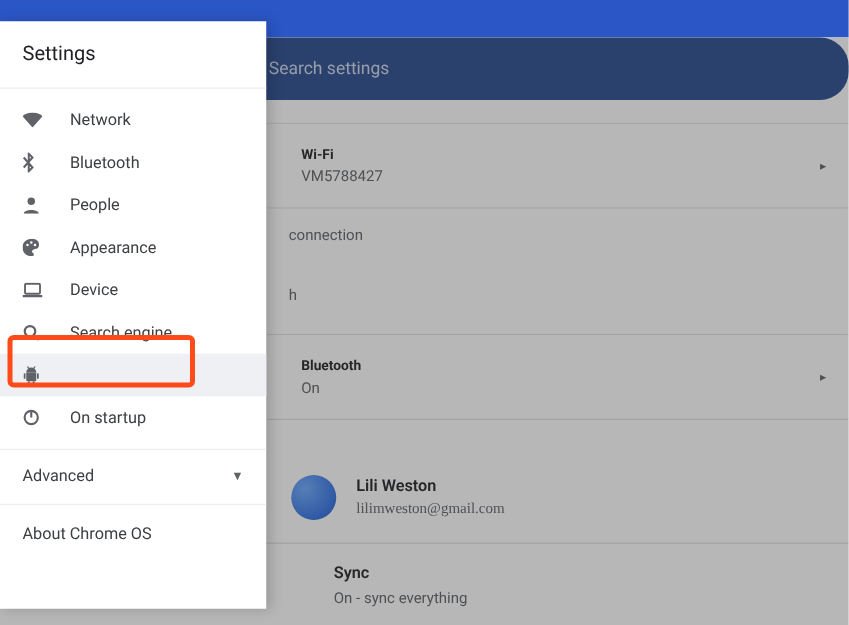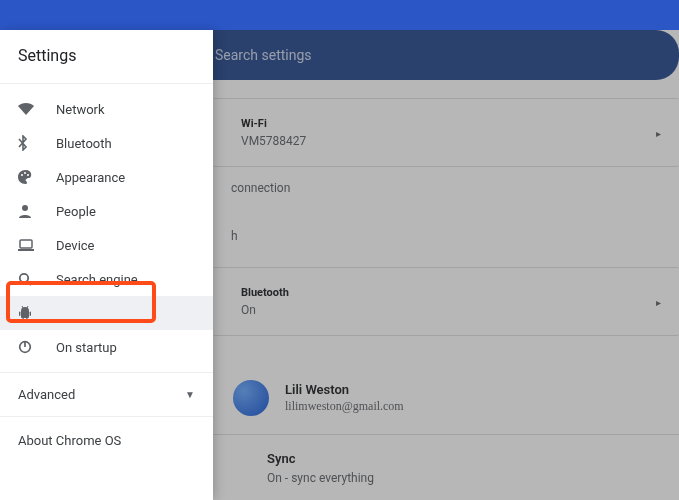--- a/index.html
+++ b/index.html
@@ -98,21 +98,21 @@
   .scrim {
     position: absolute;
     left: 0; top: 30px; right: 0; height: 470px;
     background: rgba(50,50,50,0.35);
     pointer-events: none;
   }
 
   
   .sidebar {
     position: absolute;
-    left: 0; top: 30px;
+    left: 0; top: 17px;
     width: 213px;
     height: 470px;
     background: #fff;
     box-shadow: 3px 0 10px rgba(0,0,0,0.18);
   }
   .sidebar-title {
     font-size: 16px;
     padding: 16px 18px 18px 18px;
     border-bottom: 1px solid #eeeeee;
   }
@@ -231,38 +231,38 @@
       <span class="icon">
         <svg width="10" height="16" viewBox="0 0 10 16">
             <path fill="none" stroke="#5f6368" stroke-width="1.6" d="M1 4 L8 12 L5 15 V1 L8 4 L1 12"></path>
           </svg>
       </span>
       <span>Bluetooth</span>
     </div>
 
     <div class="nav-item">
       <span class="icon">
+        <svg width="14" height="14" viewBox="0 0 14 14">
+            <circle cx="7" cy="4" r="3" fill="#5f6368"></circle>
+            <path d="M1 14 C1 10 13 10 13 14 Z" fill="#5f6368"></path>
+          </svg>
+      </span>
+      <span>People</span>
+    </div>
+
+    <div class="nav-item">
+      <span class="icon">
         <svg width="15" height="14" viewBox="0 0 15 14">
             <path d="M7.5 0 C3 0 0 3 0 7 s3 7 7.5 7 c2 0 2-2 .5-3 s1-3 3-3 C14 8 15 0 7.5 0z" fill="#5f6368"></path>
             <circle cx="4" cy="5" r="1" fill="#fff"></circle>
             <circle cx="7" cy="3" r="1" fill="#fff"></circle>
             <circle cx="10" cy="5" r="1" fill="#fff"></circle>
           </svg>
       </span>
       <span>Appearance</span>
-    </div>
-
-    <div class="nav-item">
-      <span class="icon">
-        <svg width="14" height="14" viewBox="0 0 14 14">
-            <circle cx="7" cy="4" r="3" fill="#5f6368"></circle>
-            <path d="M1 14 C1 10 13 10 13 14 Z" fill="#5f6368"></path>
-          </svg>
-      </span>
-      <span>People</span>
     </div>
 
     <div class="nav-item">
       <span class="icon">
         <svg width="16" height="12" viewBox="0 0 16 12">
             <rect x="2" y="1" width="12" height="8" rx="1" fill="none" stroke="#5f6368" stroke-width="1.5"></rect>
             <rect x="0" y="10" width="16" height="2" fill="#5f6368"></rect>
           </svg>
       </span>
       <span>Device</span>

